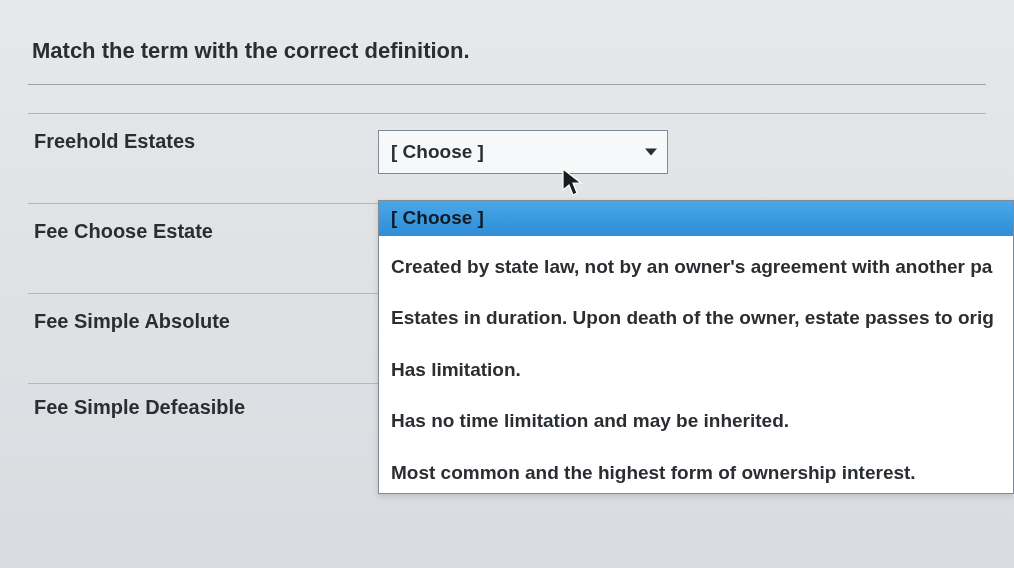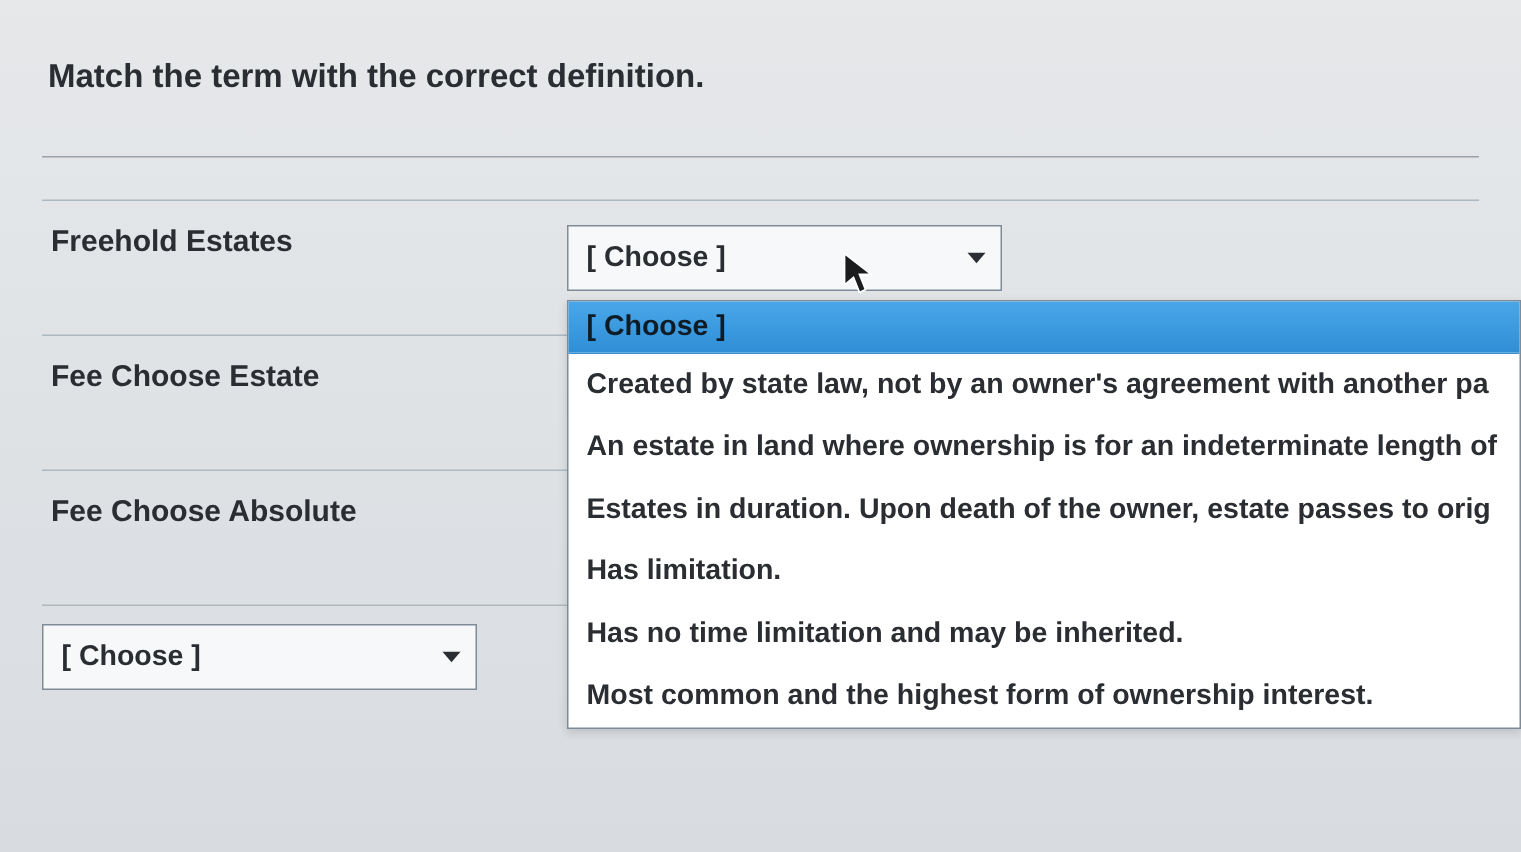--- a/index.html
+++ b/index.html
@@ -14,21 +14,21 @@
   .page {
     position: relative;
     width: 1014px;
     height: 568px;
     padding: 28px 28px 0 28px;
   }
   .prompt {
     font-size: 22px;
     font-weight: 700;
     color: #2a2d31;
-    margin: 10px 0 40px 4px;
+    margin: 10px 0 20px 4px;
   }
   .hr-top {
     height: 1px;
     background: #9aa2aa;
     margin: 0 0 28px 0;
   }
   .row {
     display: flex;
     border-top: 1px solid #aeb8c0;
     min-height: 90px;
@@ -87,20 +87,21 @@
     border-bottom: 1px solid #3b8fcf;
   }
   .dd-option {
     padding: 6px 12px 6px 12px;
     color: #2a2d31;
     font-weight: 700;
     white-space: nowrap;
     overflow: hidden;
     line-height: 1.55;
     cursor: pointer;
+    margin-top: 10px;
   }
   
   .row.last-vis { border-top: 1px solid #aeb8c0; }
   .row.pad-top { padding-top: 12px; }
   
   .cursor-arrow {
     position: absolute;
     left: 562px;
     top: 168px;
     z-index: 20;
@@ -123,34 +124,34 @@
       <span>[ Choose ]</span>
       <span class="caret"></span>
     </div>
   </div>
 
   <div class="row">
     <div class="term">Fee Choose Estate</div>
   </div>
 
   <div class="row">
-    <div class="term">Fee Choose Absolute</div>
+    <div class="term">Fee Simple Absolute</div>
   </div>
 
   <div class="row last-vis pad-top">
+    <div class="term">Fee Simple Defeasible</div>
     <div class="select-box">
       <span>[ Choose ]</span>
       <span class="caret"></span>
     </div>
   </div>
 
   <div class="dropdown-list">
     <div class="dd-placeholder">[ Choose ]</div>
     <div class="dd-option">Created by state law, not by an owner's agreement with another pa</div>
-    <div class="dd-option">An estate in land where ownership is for an indeterminate length of</div>
     <div class="dd-option">Estates in duration. Upon death of the owner, estate passes to orig</div>
     <div class="dd-option">Has limitation.</div>
     <div class="dd-option">Has no time limitation and may be inherited.</div>
     <div class="dd-option">Most common and the highest form of ownership interest.</div>
   </div>
 
   <div class="cursor-arrow">
     <svg width="22" height="30" viewBox="0 0 22 30">
       <path d="M1 1 L1 22 L7 17 L11 27 L15 25 L11 15 L19 15 Z" fill="#1a1c1e" stroke="#ffffff" stroke-width="1.2"></path>
     </svg>

